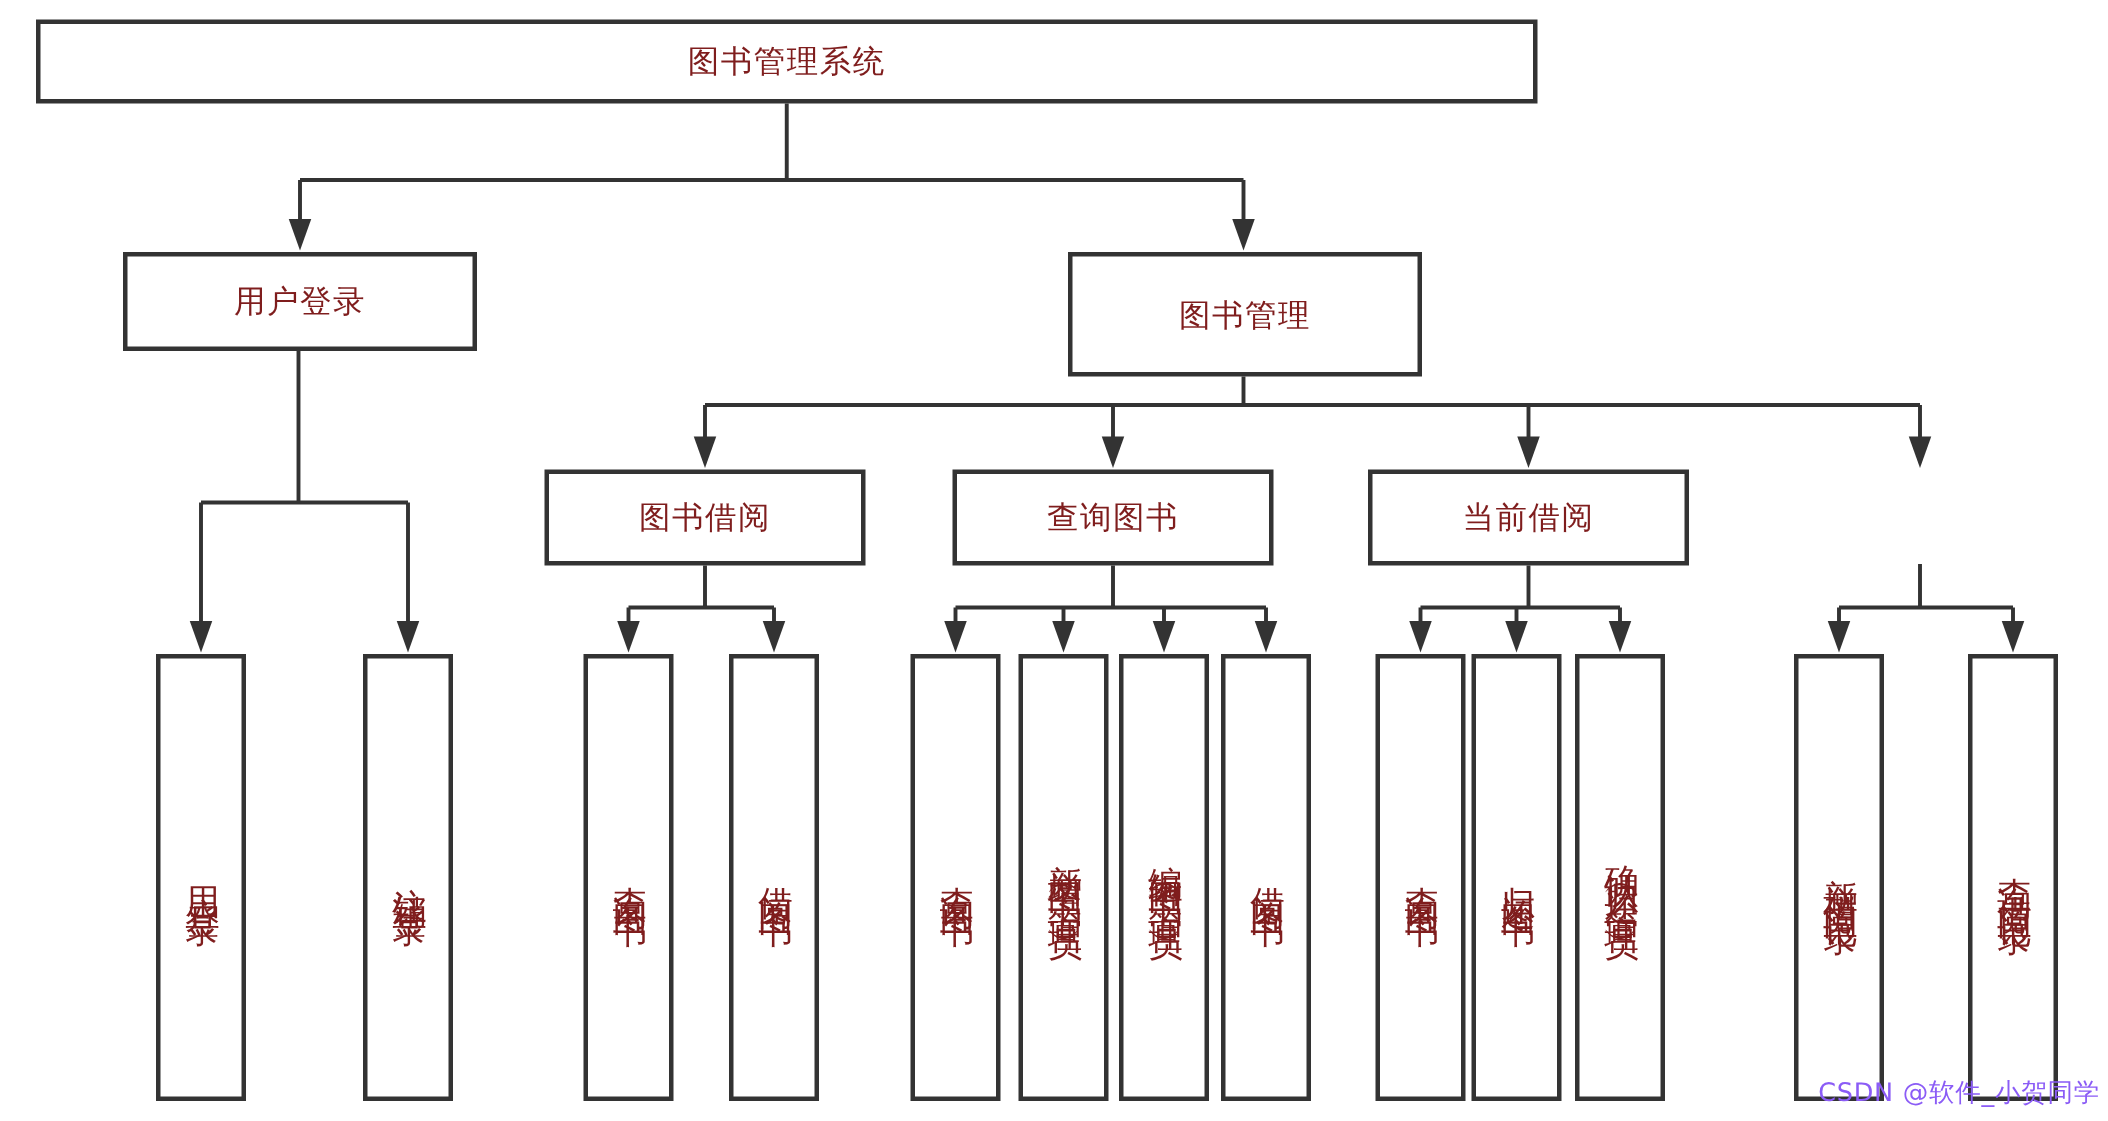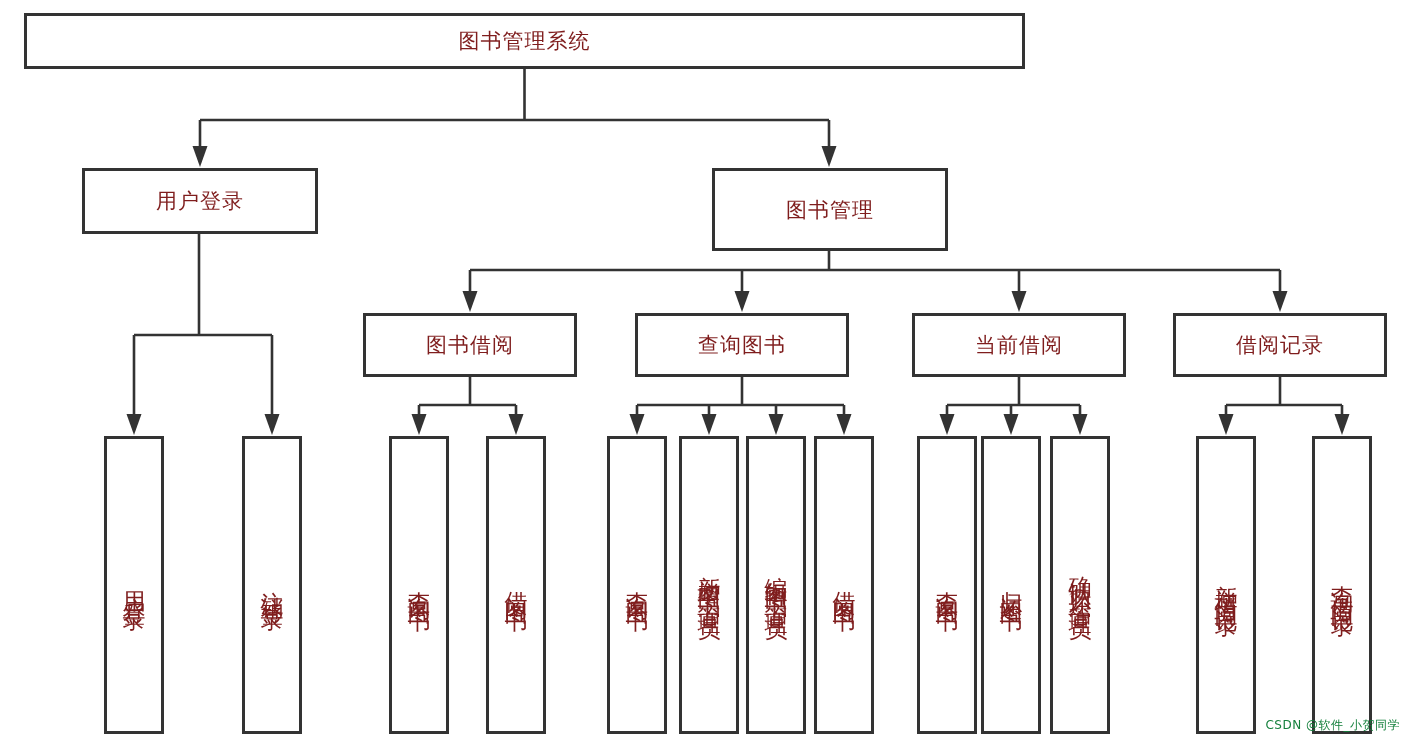--- a/index.html
+++ b/index.html
@@ -14,21 +14,21 @@
   }
   .box.h{font-size:21px;letter-spacing:1px;white-space:nowrap;}
   .box.v{width:60px;top:436px;height:298px;}
   .box.v .vtext{writing-mode:vertical-rl;font-size:23px;letter-spacing:6px;line-height:1;}
   .root{left:24px;top:13px;width:1001px;height:56px;}
   .l2a{left:82px;top:168px;width:236px;height:66px;}
   .l2b{left:712px;top:168px;width:236px;height:83px;}
   .sec{top:313px;width:214px;height:64px;}
   .s0{left:363px;} .s1{left:635px;} .s2{left:912px;text-align:right;} .s3{left:1173px;}
   .watermark{
-    position:absolute;right:5px;top:717px;font-size:12px;color:#15803d;
+    position:absolute;right:5px;top:717px;font-size:17px;color:#8b5cf6;
     z-index:3;letter-spacing:.5px;white-space:nowrap;
   }
 </style>
 </head>
 <body>
 
 <div class="canvas">
 
   <svg class="connectors" width="1405" height="747">
     <g stroke="#333333" stroke-width="2.6" fill="none">
@@ -76,23 +76,20 @@
 
   <div class="box h sec s0">
     <span>图书借阅</span>
   </div>
   <div class="box h sec s1">
     <span>查询图书</span>
   </div>
   <div class="box h sec s2">
     <span>当前借阅</span>
   </div>
-  <div class="box h sec s3">
-    <span>借阅记录</span>
-  </div>
 
   <div class="box v" style="left:104px">
     <span class="vtext">用户登录</span>
   </div>
   <div class="box v" style="left:242px">
     <span class="vtext">注销登录</span>
   </div>
 
   <div class="box v" style="left:389px">
     <span class="vtext">查询图书</span>

